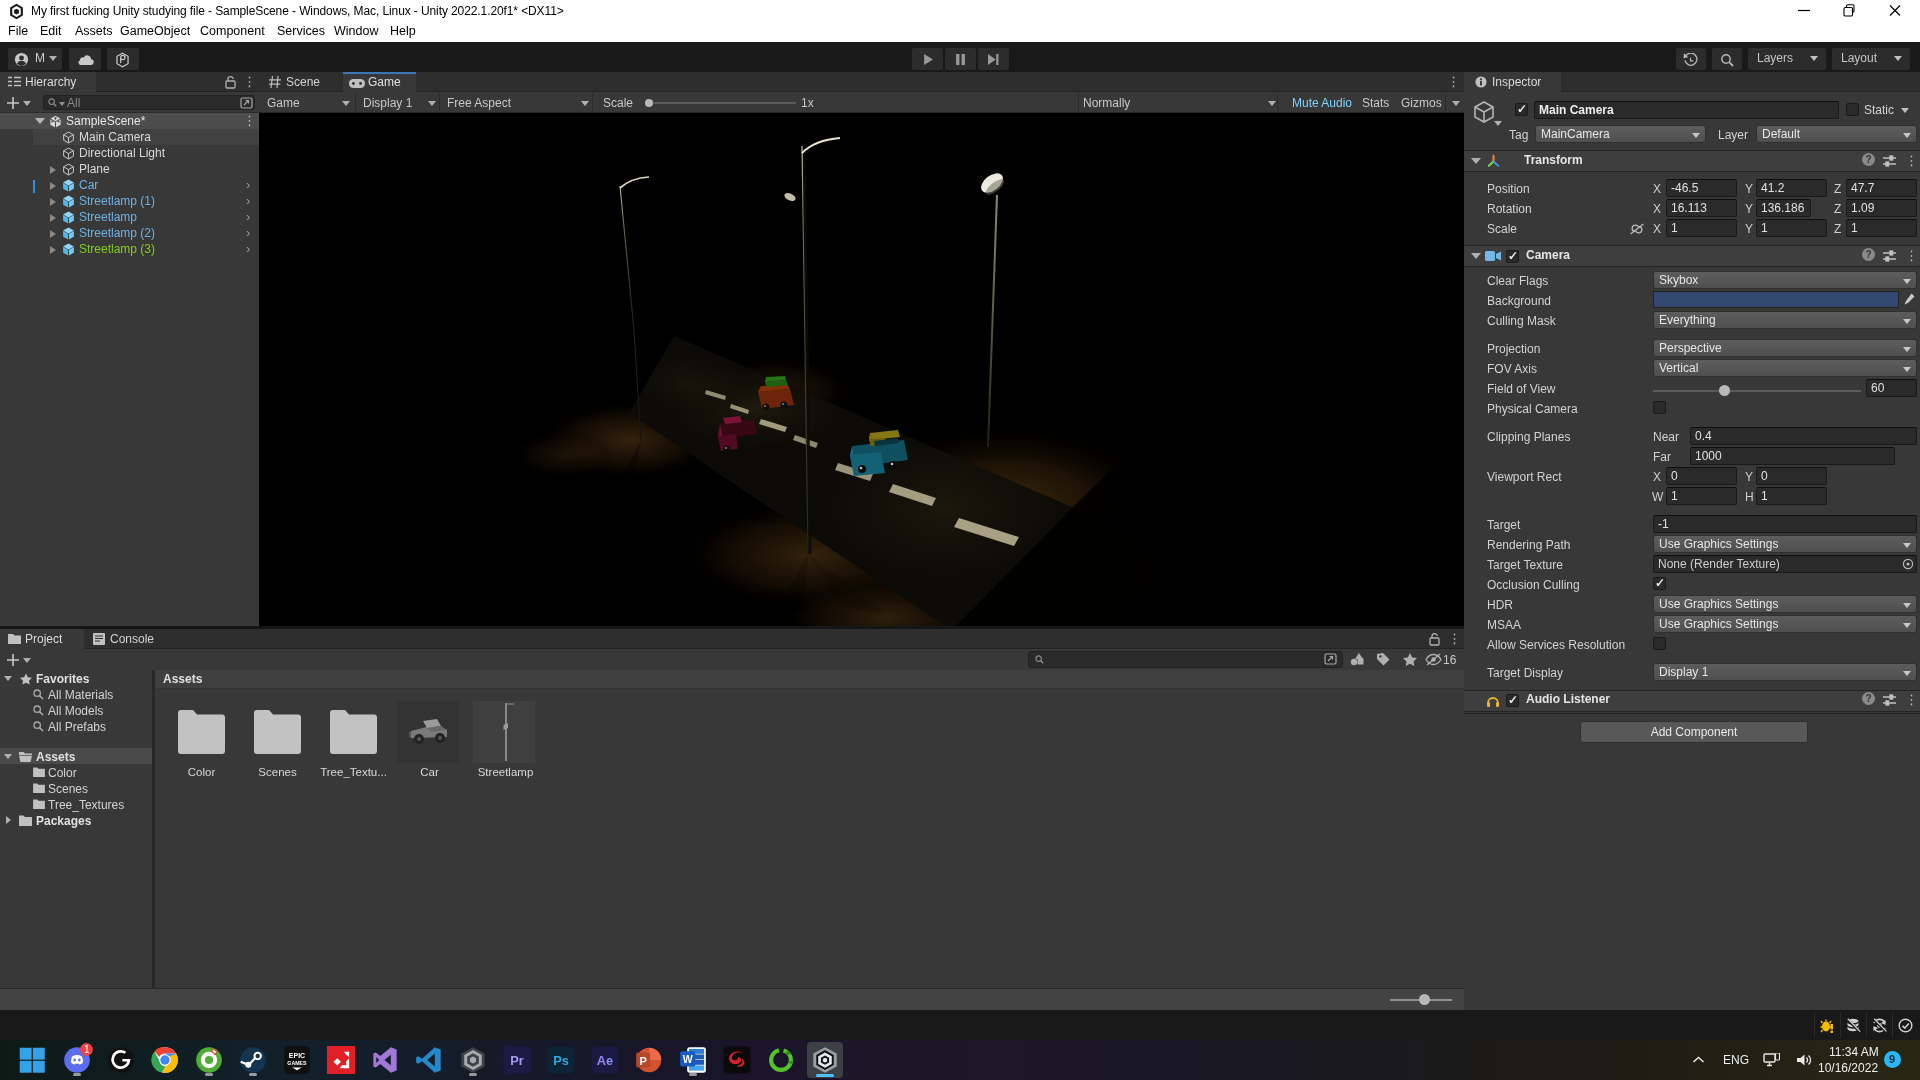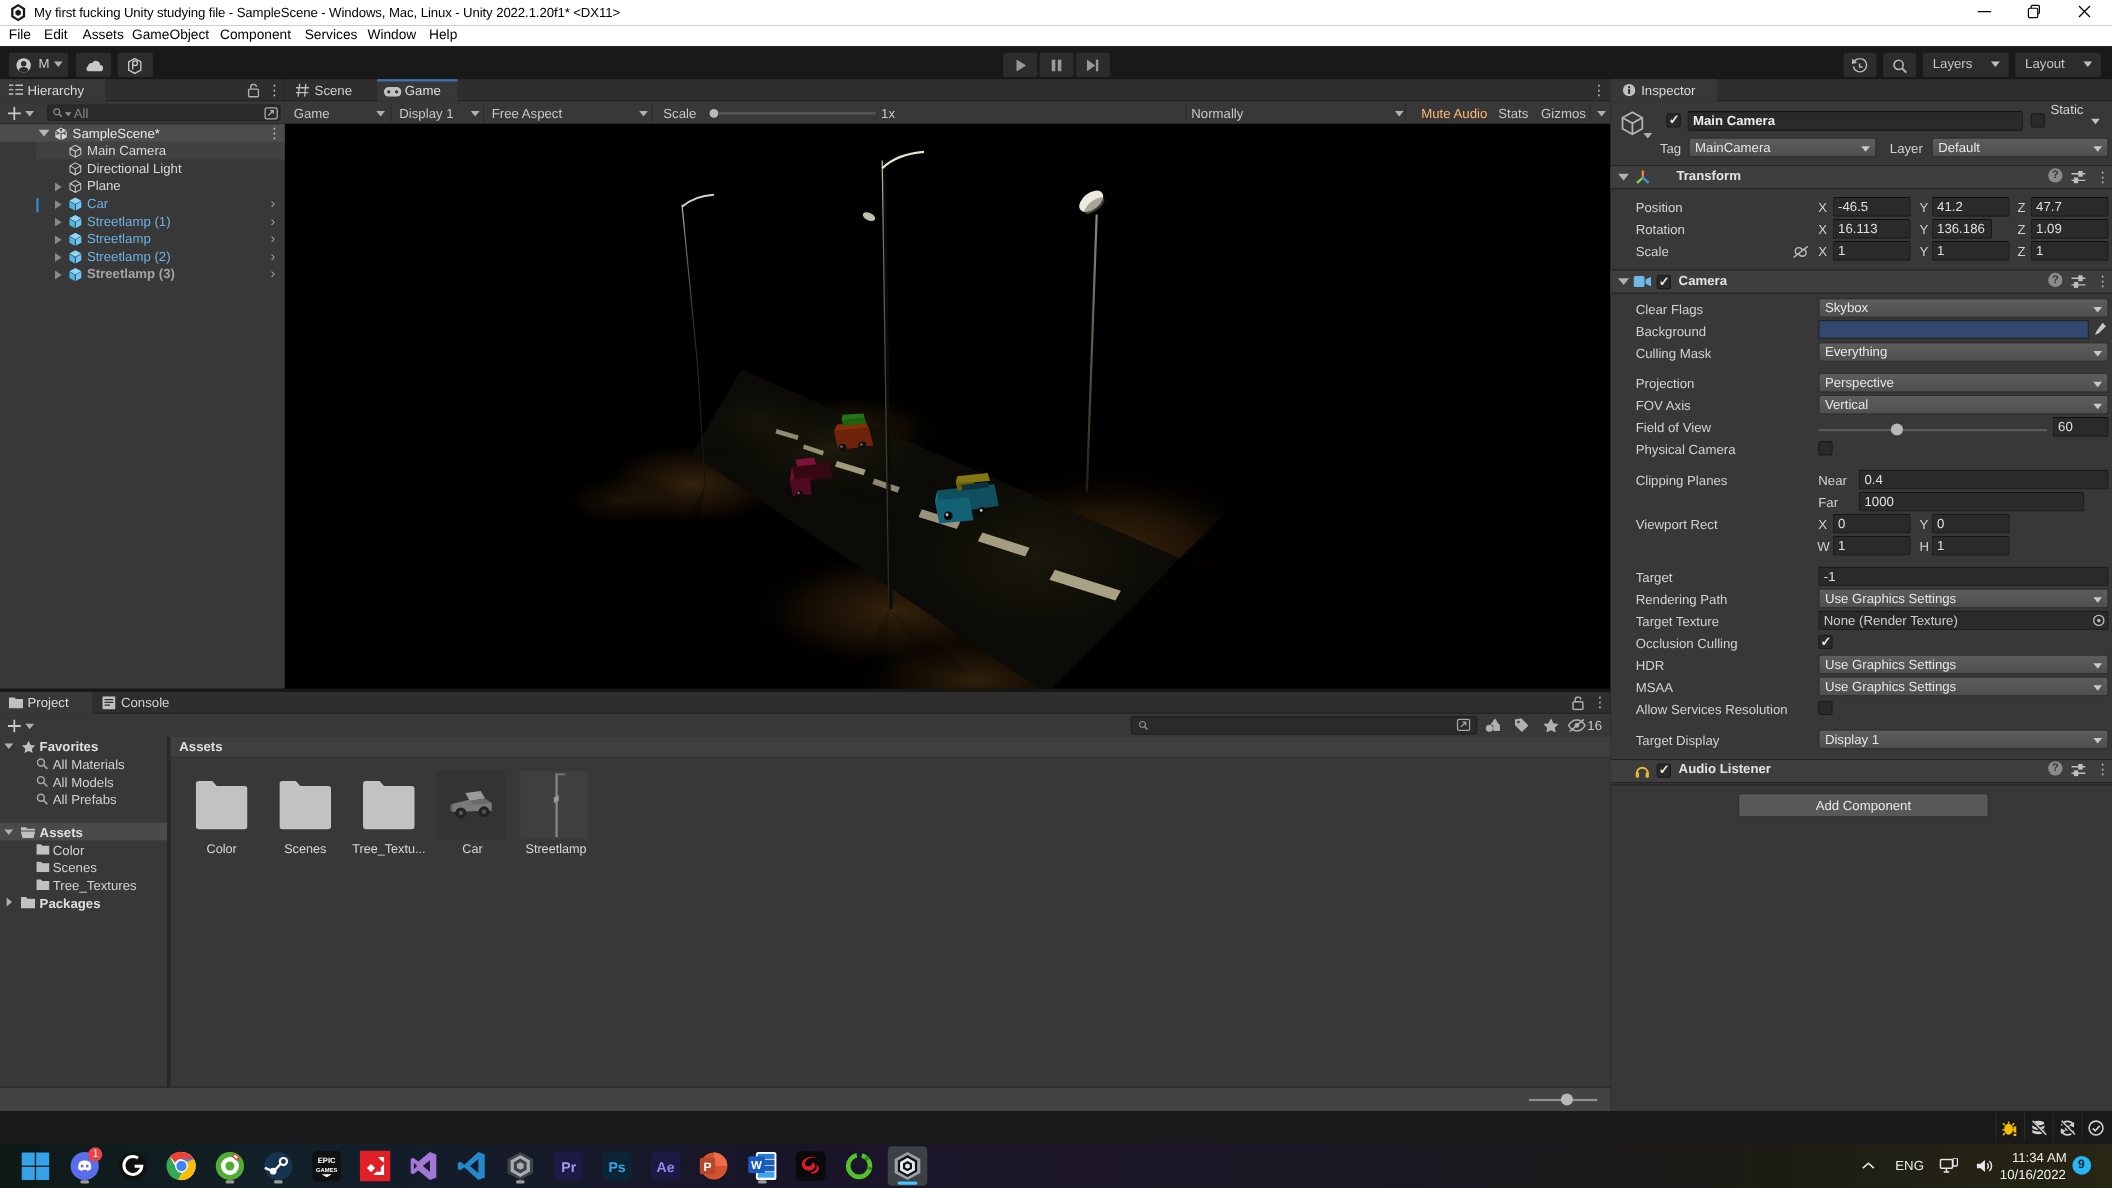--- a/index.html
+++ b/index.html
@@ -248,21 +248,21 @@
         <path fill="#6ec8f2" d="M22 7.5 L12.8 12.6 V23 L22 17.8 Z"></path>
       </svg>
   <span class="abs" style="left:79px;top:113px;color:#6eb1e2;text-align:center;">Streetlamp (2)</span>
   <span class="abs chev" style="left:246px;top:113px;">›</span>
   <div class="abs tri-r" style="left:50px;top:133px;"></div>
   <svg class="abs bcube" style="left:62px;top:130px" width="13" height="13" viewBox="0 0 24 24">
         <path fill="#8fd6f7" d="M12 1 L22 6.5 L12 12 L2 6.5 Z"></path>
         <path fill="#4db7ea" d="M2 7.5 L11.2 12.6 V23 L2 17.8 Z"></path>
         <path fill="#6ec8f2" d="M22 7.5 L12.8 12.6 V23 L22 17.8 Z"></path>
       </svg>
-  <span class="abs" style="left:79px;top:129px;color:#a3a3a3;font-weight:bold;">Streetlamp (3)</span>
+  <span class="abs" style="left:79px;top:129px;color:#84cc16;">Streetlamp (3)</span>
   <span class="abs chev" style="left:246px;top:129px;">›</span>
 </div>
 
 <div class="tabstrip" id="game-tabs">
   <svg class="abs" style="left:10px;top:4px" width="12" height="12" viewBox="0 0 12 12">
         <g stroke="#bdbdbd" stroke-width="1.2" fill="none">
           <path d="M3.5 0 L2 12 M9 0 L8 12 M0 3.8 H12 M0 8.2 H11.4"></path>
         </g>
       </svg>
   <span class="abs" style="left:27px;top:3px;">Scene</span>
@@ -286,21 +286,21 @@
   <div class="abs" style="left:322px;top:9px;border-left:4px solid transparent;border-right:4px solid transparent;border-top:5px solid #b0b0b0;"></div>
   <div class="abs" style="left:333px;top:2px;height:17px;border-left:1px solid #2a2a2a;"></div>
   <span class="abs" style="left:344px;top:4px;color:#c8c8c8;">Scale</span>
   <circle class="abs" style="left:386px;top:7px;width:8px;height:8px;border-radius:50%;background:#b8b8b8;"></circle>
   <div class="abs" style="left:394px;top:10px;width:143px;height:2px;background:#5a5a5a;"></div>
   <span class="abs" style="left:542px;top:4px;color:#c8c8c8;">1x</span>
   <div class="abs" style="left:819px;top:2px;height:17px;border-left:1px solid #2a2a2a;"></div>
       <span class="abs" style="left:824px;top:4px;color:#c8c8c8;">Normally</span>
   <div class="abs" style="left:1009px;top:9px;border-left:4px solid transparent;border-right:4px solid transparent;border-top:5px solid #b0b0b0;"></div>
   <div class="abs" style="left:1018px;top:2px;height:17px;border-left:1px solid #2a2a2a;"></div>
-  <span class="abs" style="left:1033px;top:4px;color:#fdba74;">Mute Audio</span>
+  <span class="abs" style="left:1033px;top:4px;color:#7dd3fc;">Mute Audio</span>
   <span class="abs" style="left:1103px;top:4px;color:#c8c8c8;">Stats</span>
   <span class="abs" style="left:1142px;top:4px;color:#c8c8c8;">Gizmos</span>
   <div class="abs" style="left:1186px;top:2px;height:17px;border-left:1px solid #2a2a2a;"></div>
       <div class="abs" style="left:1193px;top:9px;border-left:4px solid transparent;border-right:4px solid transparent;border-top:5px solid #b0b0b0;"></div>
 </div>
 <div id="game-view">
   <svg width="1205" height="516" viewBox="0 0 1205 516">
     <defs>
       <radialGradient id="pool1" cx="50%" cy="50%" r="50%">
         <stop offset="0%" stop-color="#48300f" stop-opacity="0.95"></stop>
@@ -434,21 +434,21 @@
 </div>
 <div class="panel" id="insp-body">
 
   <svg class="abs" style="left:8px;top:8px" width="24" height="24" viewBox="0 0 24 24">
         <path fill="none" stroke="#b4b4b4" stroke-width="1.6" d="M12 2 L21 7 V17 L12 22 L3 17 V7 Z M12 12 L21 7 M12 12 L3 7 M12 12 V22"></path>
       </svg>
   <div class="abs" style="left:30px;top:29px;border-left:4px solid transparent;border-right:4px solid transparent;border-top:5px solid #b0b0b0;"></div>
   <div class="icheck on" style="left:51px;top:11px;"></div>
   <div class="ifield" style="left:70px;top:9px;width:305px;font-weight:bold;color:#eee;">Main Camera</div>
   <div class="icheck" style="left:382px;top:11px;"></div>
-  <span class="abs" style="left:400px;top:1px;">Static</span>
+  <span class="abs" style="left:400px;top:11px;">Static</span>
   <div class="abs" style="left:437px;top:16px;border-left:4px solid transparent;border-right:4px solid transparent;border-top:5px solid #c0c0c0;"></div>
   <span class="abs" style="left:45px;top:36px;">Tag</span>
   <div class="idrop" style="left:71px;top:33px;width:171px;">MainCamera</div>
   <span class="abs" style="left:254px;top:36px;">Layer</span>
   <div class="idrop" style="left:292px;top:33px;width:161px;">Default</div>
 
   <div class="sechead" style="top:58px;"></div>
   <div class="abs" style="left:7px;top:66px;border-left:5px solid transparent;border-right:5px solid transparent;border-top:6px solid #b0b0b0;"></div>
   <svg class="abs" style="left:22px;top:62px" width="15" height="15" viewBox="0 0 16 16">
         <g stroke-width="2.2" stroke-linecap="round">

